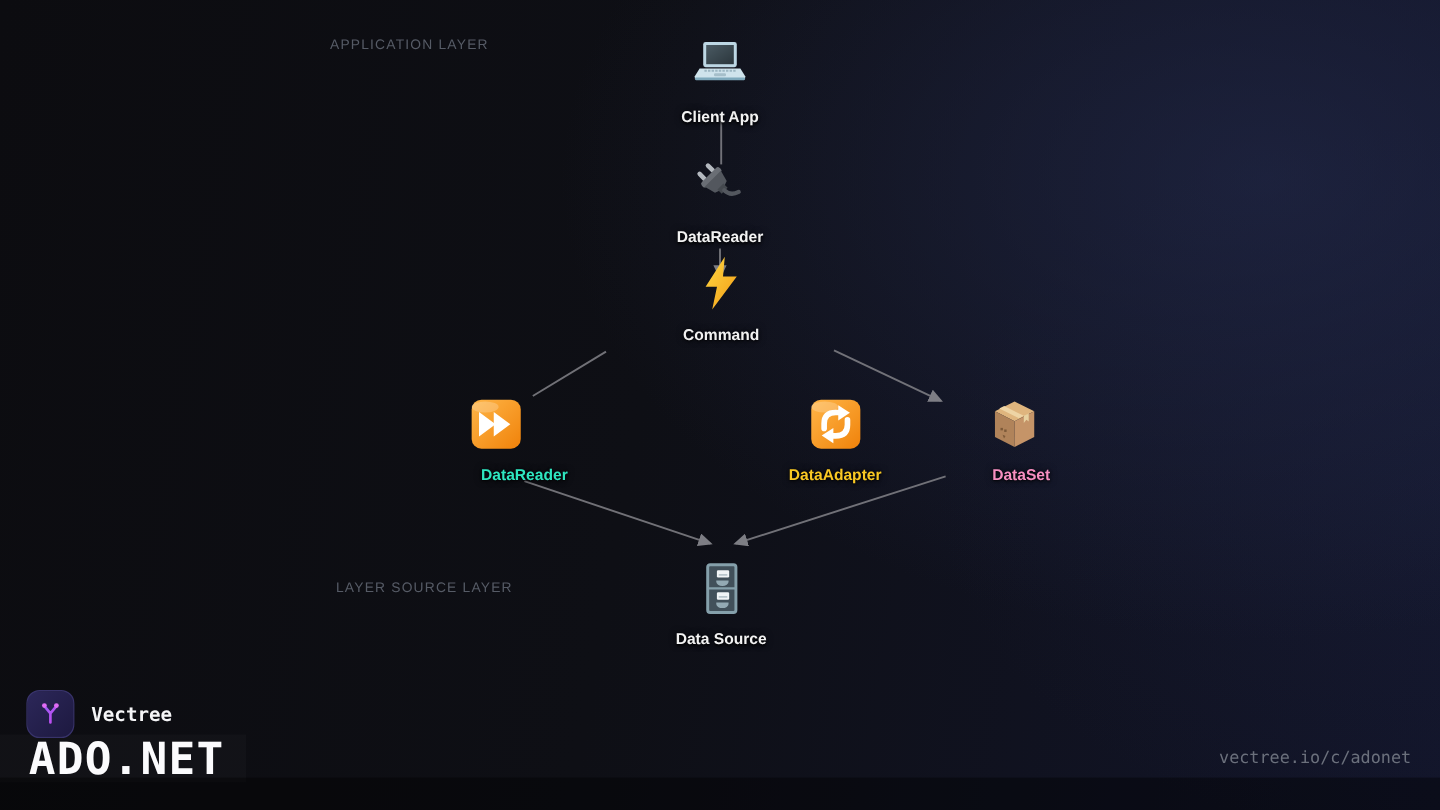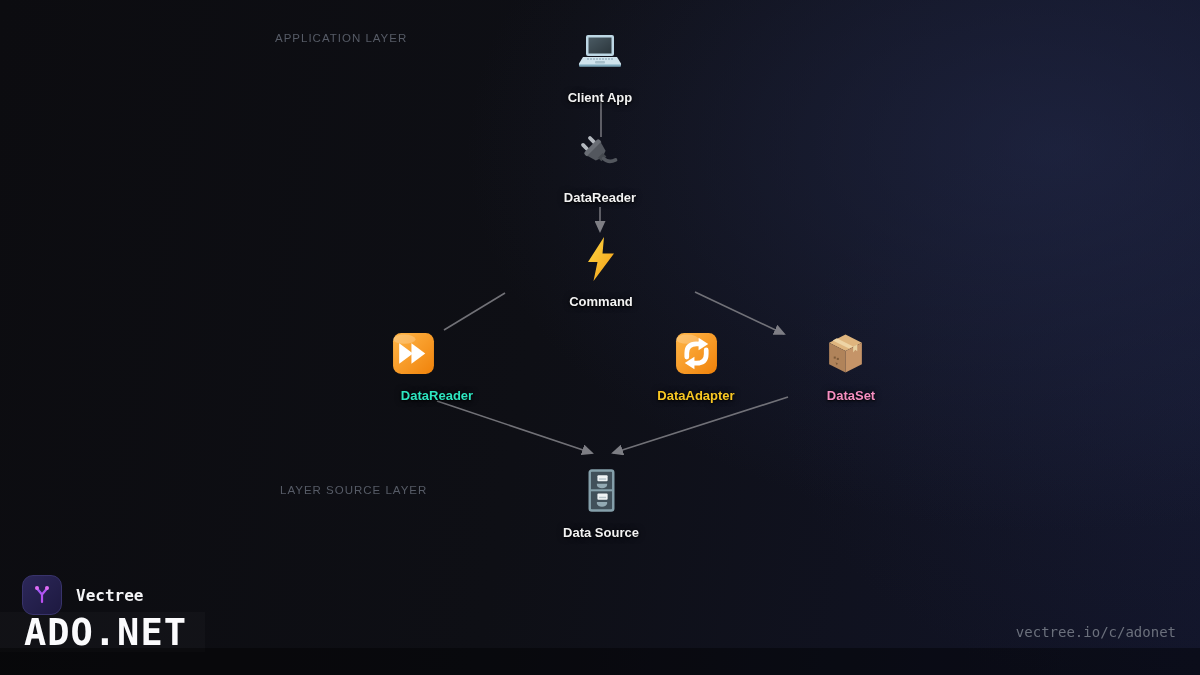--- a/index.html
+++ b/index.html
@@ -108,21 +108,21 @@
           <rect x="13.5" y="11" width="21" height="5.5" rx="2.2" fill="#6a6e75"></rect>
           <path d="M14.5,15.5 h19 l-2.6,9.5 q-6.9,3.4 -13.8,0 z" fill="#53575e"></path>
           <rect x="20.5" y="24.5" width="7" height="5" fill="#45494f"></rect>
           <path d="M24,29 q0,7 7.5,9.5" stroke="#53575e" stroke-width="3.6" fill="none" stroke-linecap="round"></path>
         </g>
       </svg>
     </div>
     <div class="nlabel">DataReader</div>
   </div>
 
-  <div class="node" style="left:511px;top:235px">
+  <div class="node" style="left:511px;top:212px">
     <div class="icon">
       <svg width="48" height="48" viewBox="0 0 48 48">
         <defs>
             <linearGradient id="bolt" x1="0" y1="0" x2="1" y2="1">
           <stop offset="0" stop-color="#ffd843"></stop>
               <stop offset="1" stop-color="#f29c16"></stop>
         </linearGradient>
           </defs>
         <polygon points="27,2 11,27 20.5,27 16.5,46 37,18.5 25.5,18.5" fill="url(#bolt)"></polygon>
       </svg>

